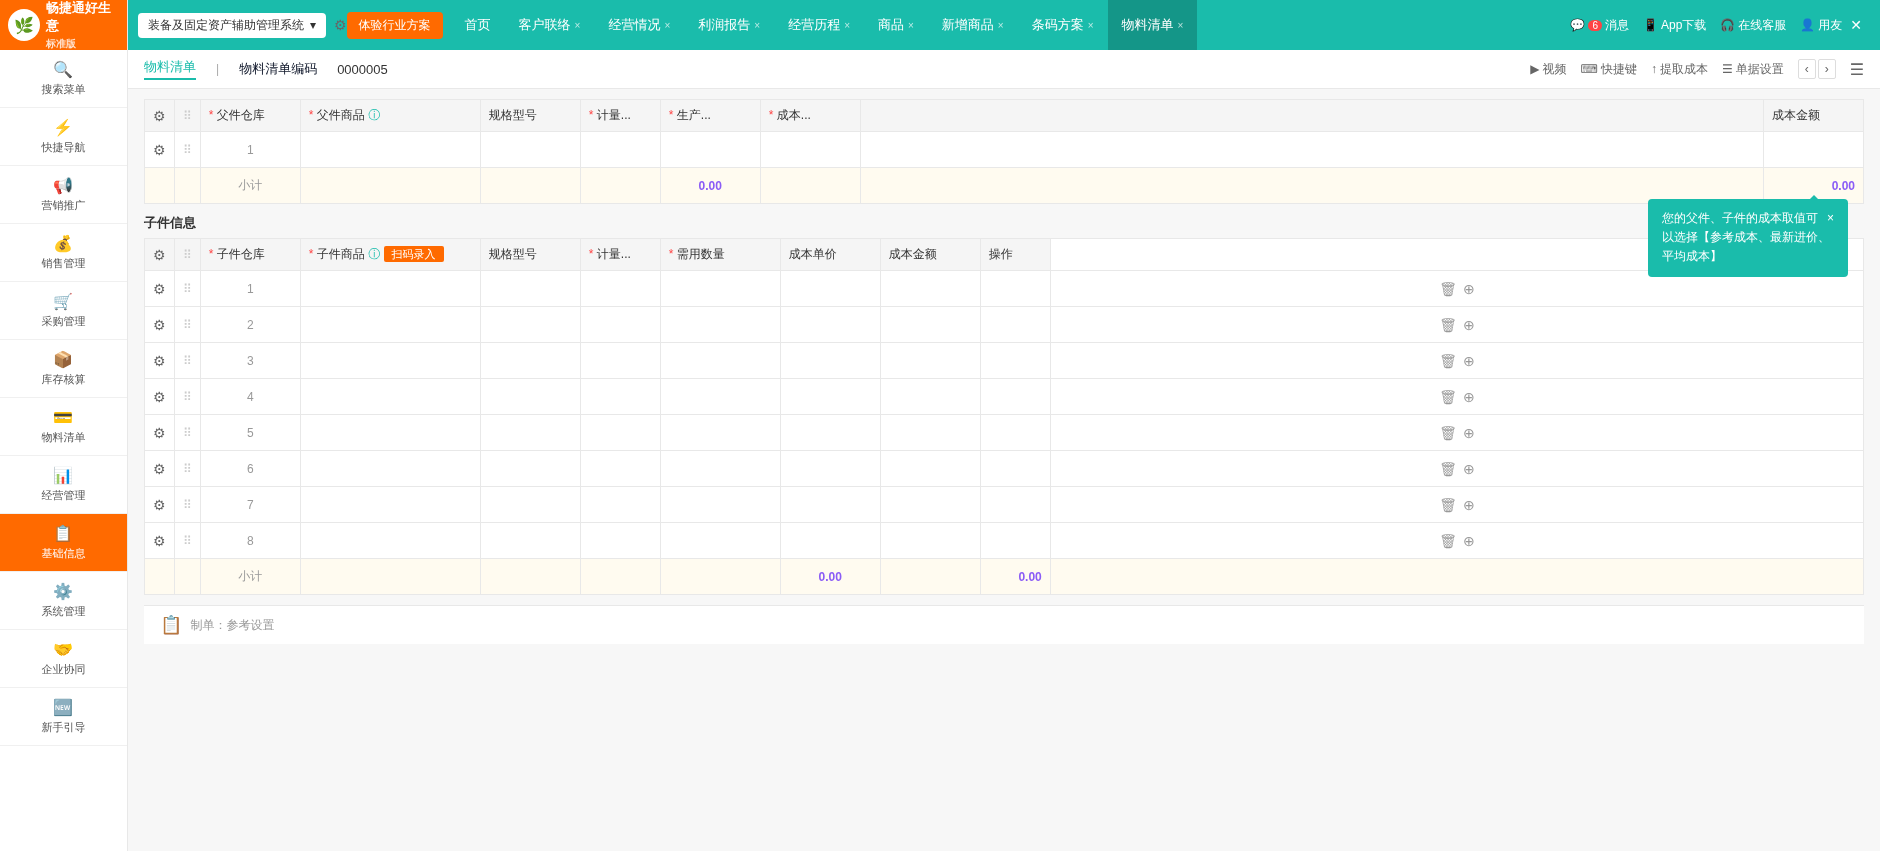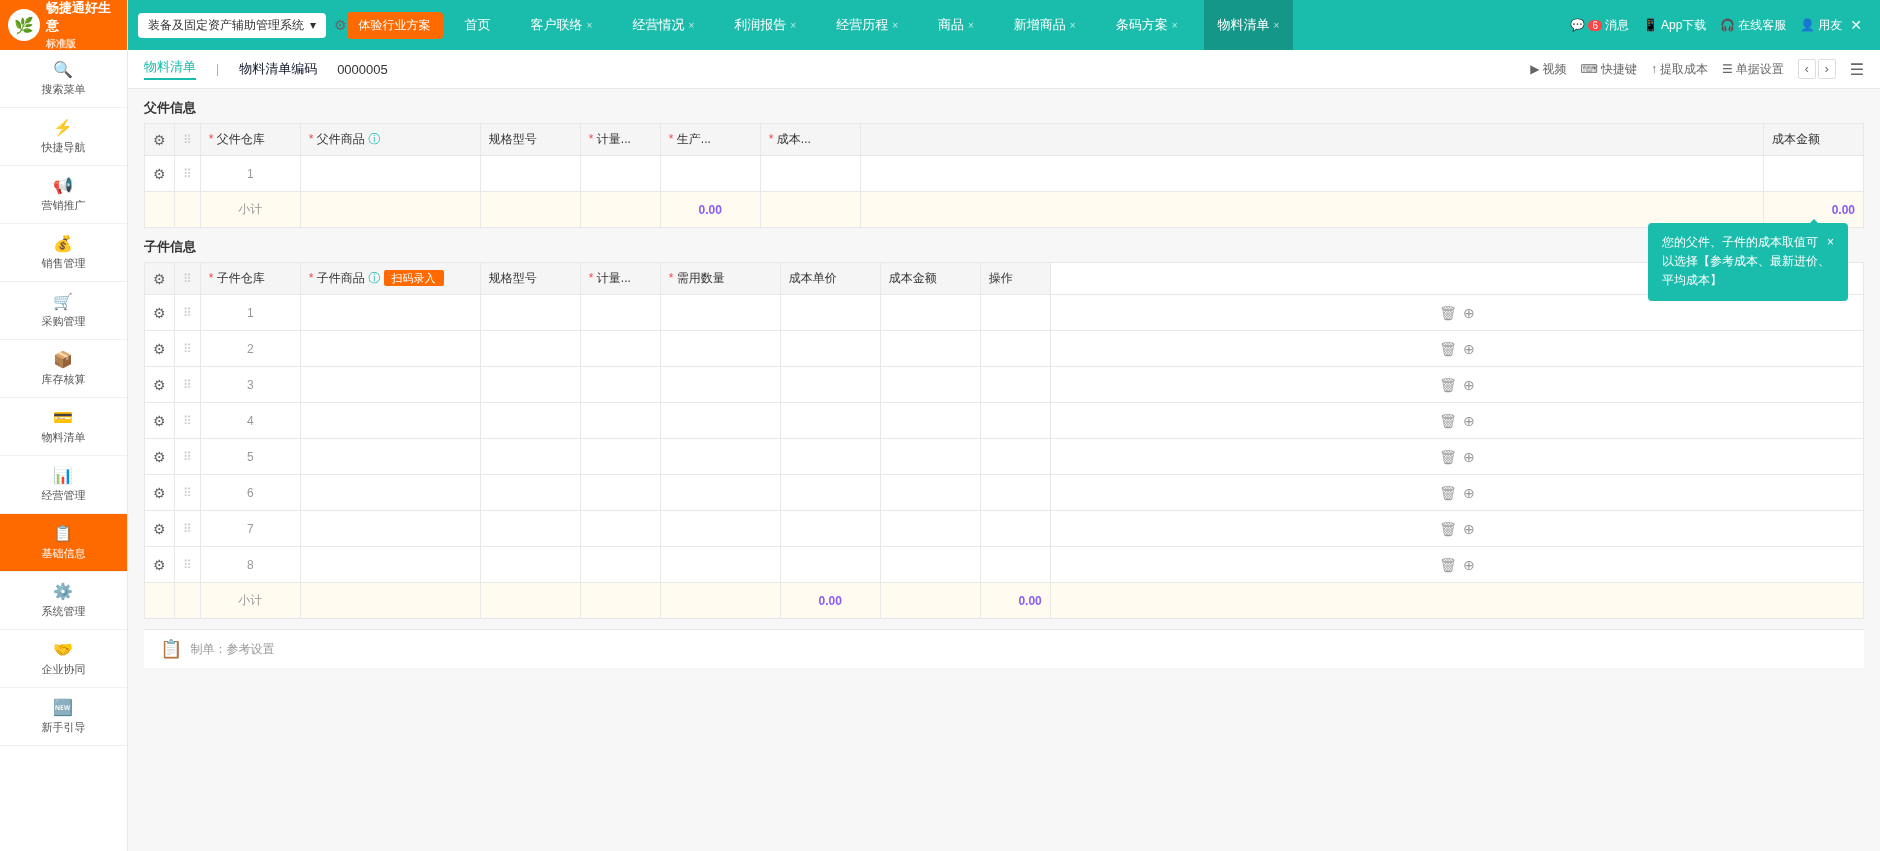--- a/index.html
+++ b/index.html
@@ -16,21 +16,21 @@
     .sidebar-item .icon { font-size: 16px; }
     .sidebar-item .label { font-size: 11px; text-align: center; }
 
     
     .main { flex: 1; display: flex; flex-direction: column; overflow: hidden; }
 
     
     .topbar { background: #1abcab; display: flex; align-items: center; height: 50px; padding: 16px 10px; gap: 0; }
     .topbar-system { background: white; border-radius: 4px; padding: 4px 10px; font-size: 12px; color: #333; display: flex; align-items: center; gap: 6px; margin-right: 8px; }
     .topbar-trial { background: #ff6a00; color: white; border-radius: 4px; padding: 5px 12px; font-size: 12px; cursor: pointer; margin-right: 8px; }
-    .topbar-nav { display: flex; align-items: center; flex: 1; gap: 12px; }
+    .topbar-nav { display: flex; align-items: center; flex: 1; gap: 0; }
     .nav-item { color: white; padding: 0 14px; height: 50px; display: flex; align-items: center; gap: 4px; cursor: pointer; font-size: 13px; white-space: nowrap; }
     .nav-item.active { background: rgba(0,0,0,0.15); }
     .nav-item .close-x { font-size: 10px; opacity: 0.7; }
     .topbar-right { display: flex; align-items: center; gap: 14px; color: white; font-size: 12px; margin-left: auto; }
     .topbar-right .icon-btn { display: flex; align-items: center; gap: 3px; cursor: pointer; }
     .close-tab { color: white; font-size: 14px; cursor: pointer; padding: 0 8px; }
 
     
     .subheader { background: white; border-bottom: 1px solid #e8e8e8; padding: 8px 16px; display: flex; align-items: center; gap: 20px; }
     .breadcrumb-item { font-size: 13px; color: #0f172a; cursor: pointer; }
@@ -247,21 +247,20 @@
         <span class="nav-arrow">‹</span>
         <span class="nav-arrow">›</span>
       </div>
       <span style="font-size:16px;cursor:pointer;">☰</span>
     </div>
   </div>
 
   <div class="content">
 
     <div class="section">
-      <div class="section-title">父件信息</div>
       <div class="table-wrapper">
         <table class="data-table">
           <thead>
             <tr>
               <th class="th-settings">
                 <span class="settings-gear">⚙</span>
               </th>
               <th class="th-drag">
                 <span class="drag-handle">⠿</span>
               </th>

